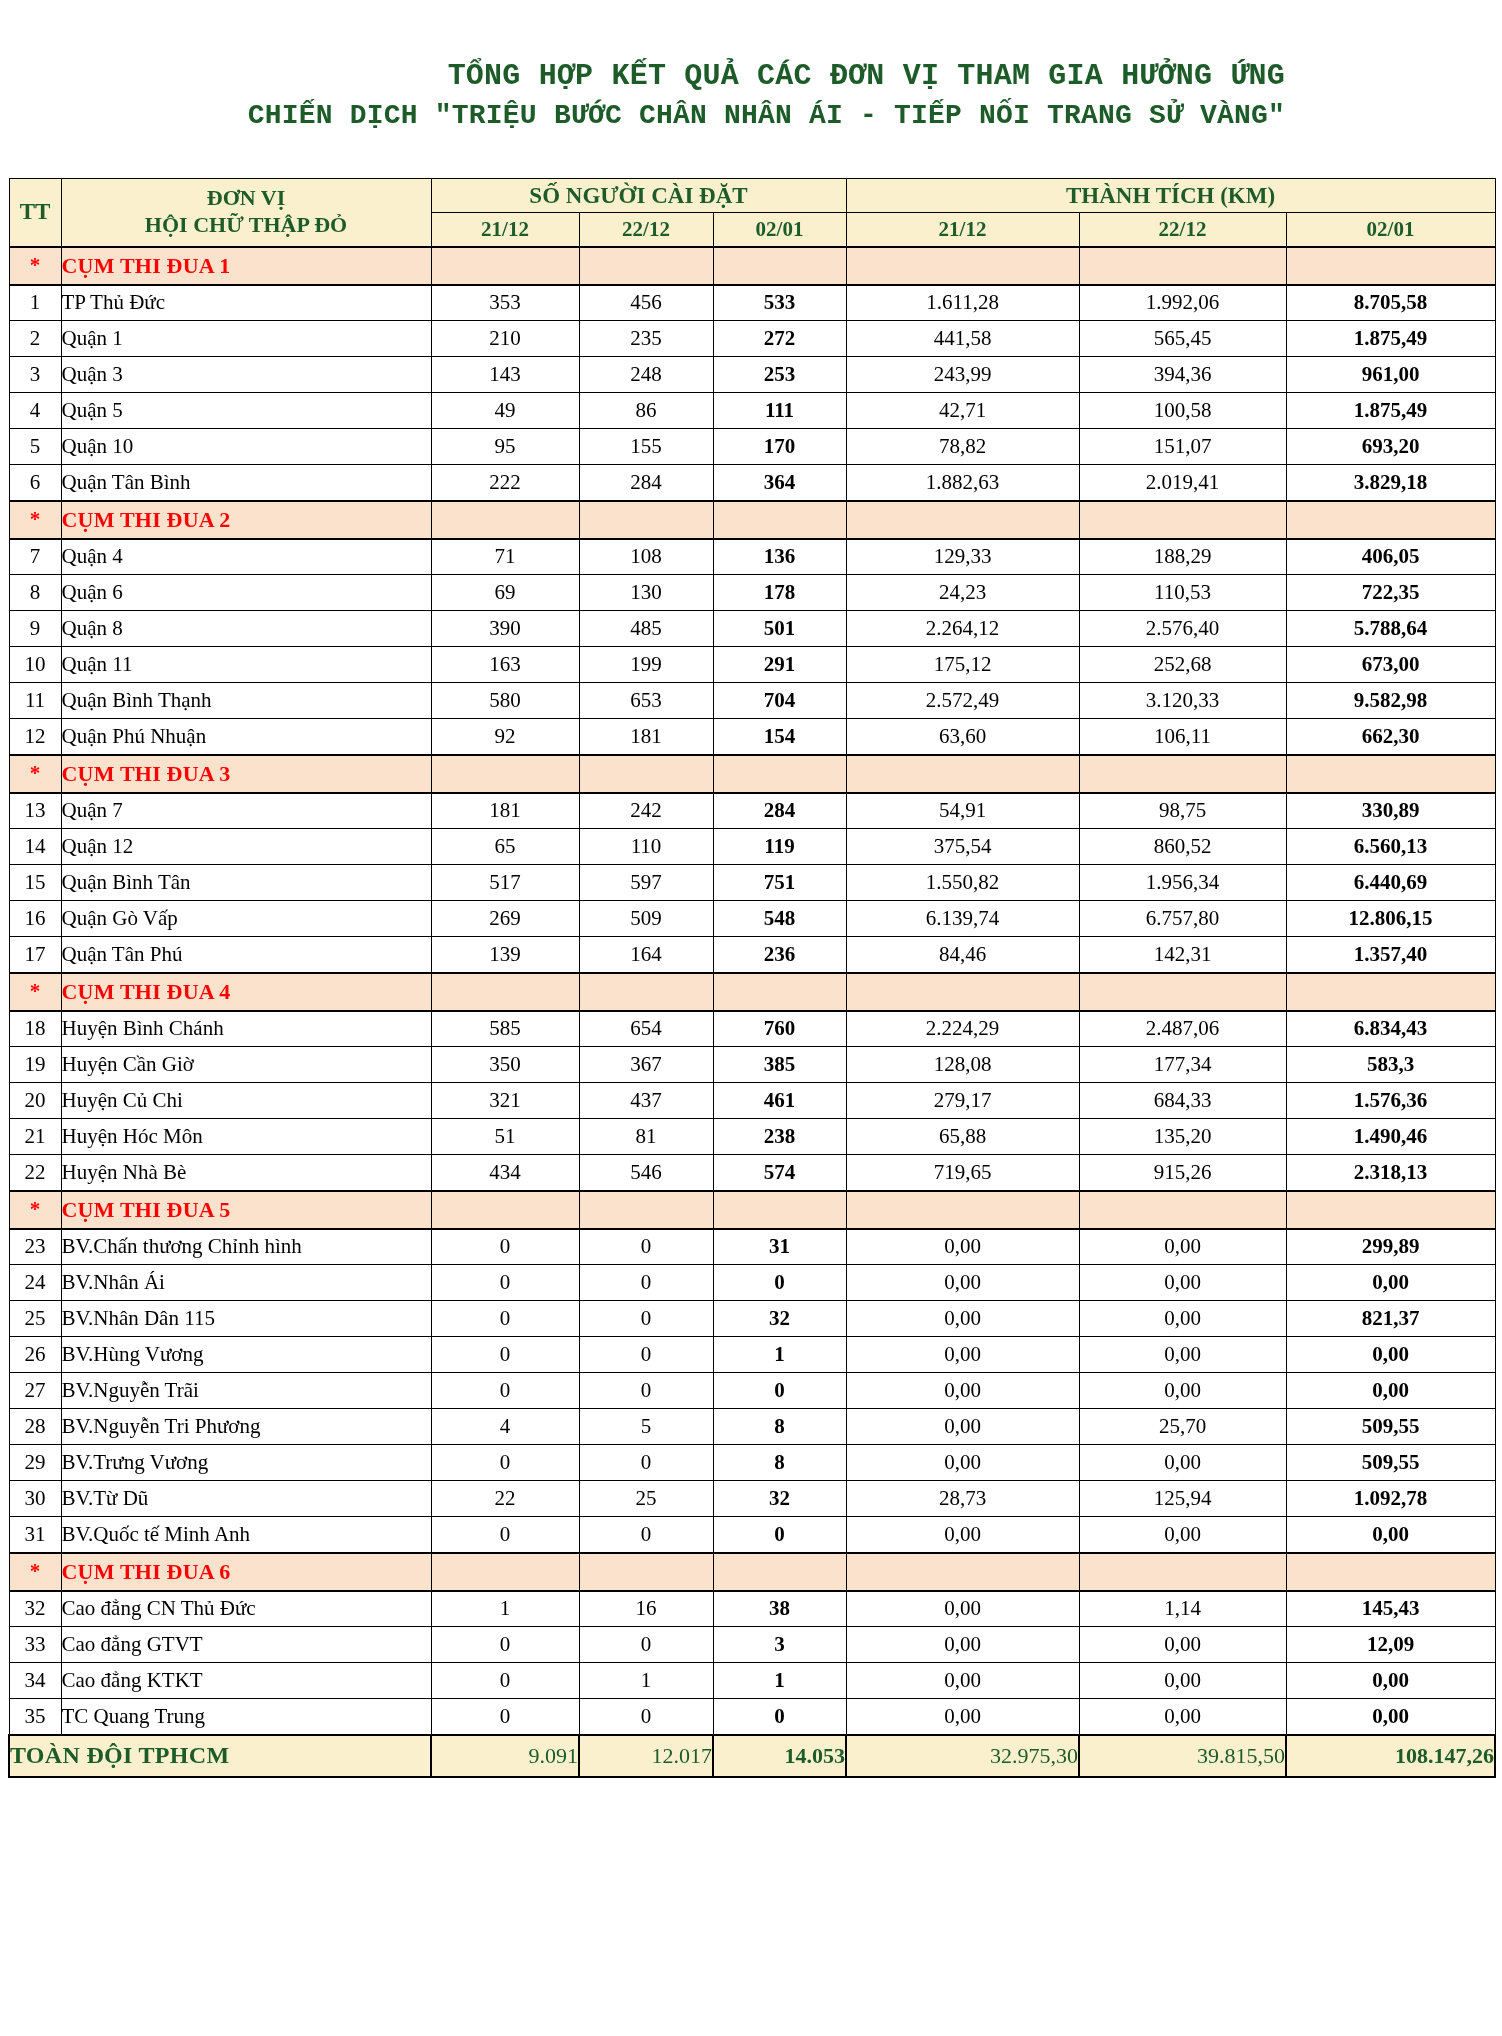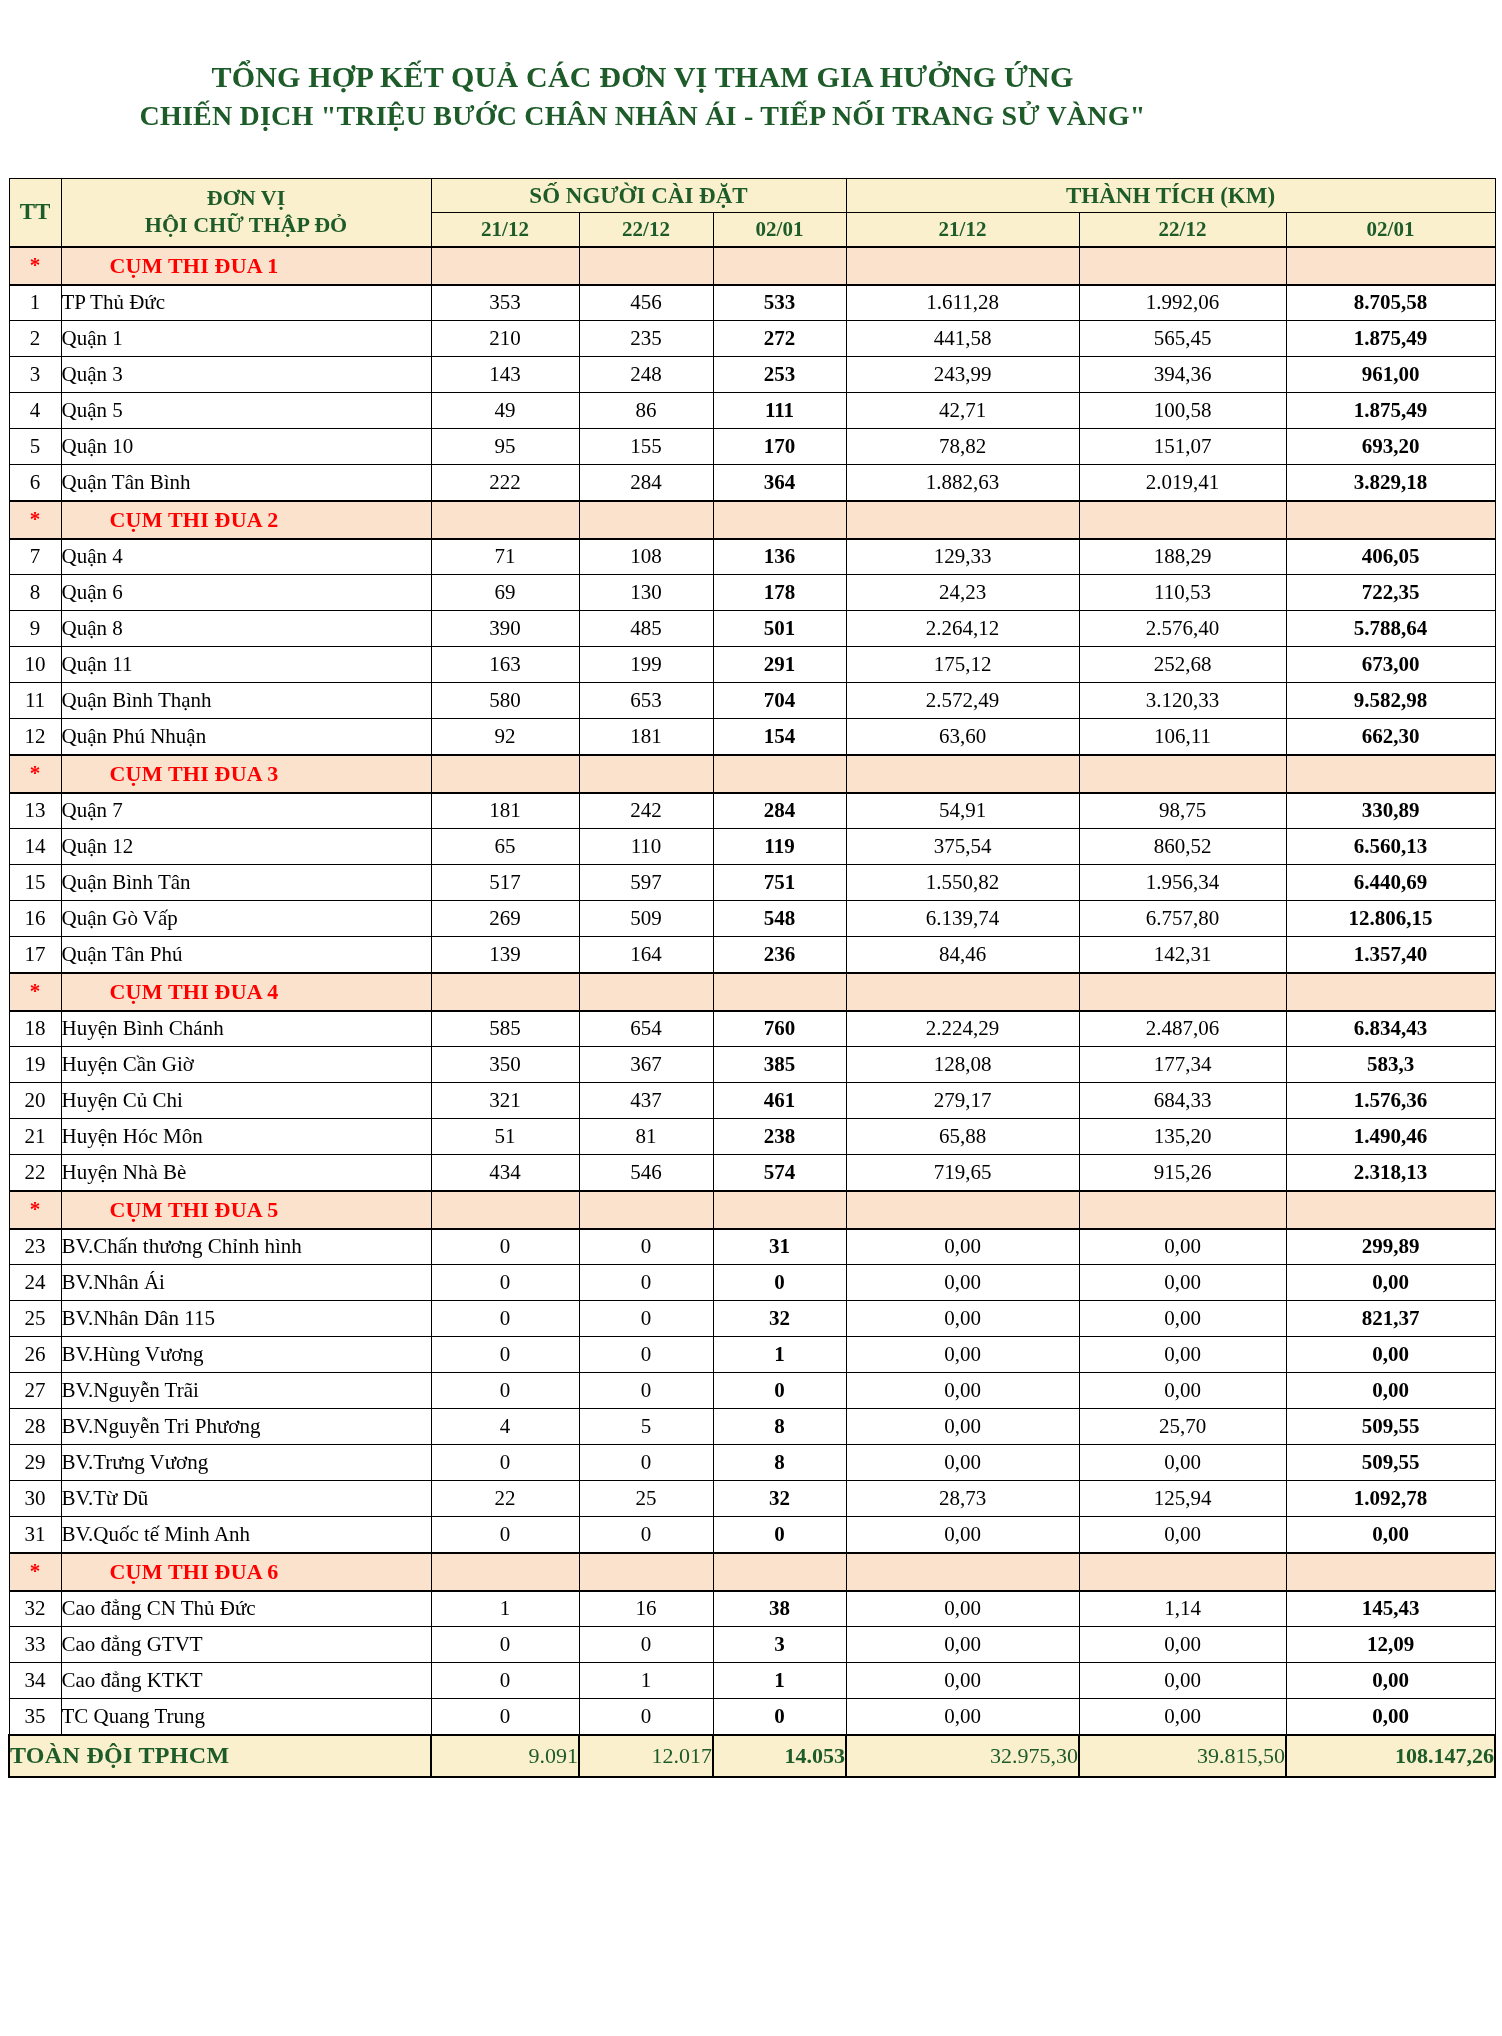--- a/index.html
+++ b/index.html
@@ -30,21 +30,22 @@
     font-weight: bold;
     color: #ff0000;
     letter-spacing: 0.3px;
     white-space: nowrap;
   }
   .title-block {
     position: absolute;
     left: 0;
     top: 58px;
     width: 1285px;
-    text-align: center;
+    text-align: right;
+    font-family: Liberation Mono, monospace;
   }
   .title-line-1 {
     font-size: 30px;
     font-weight: bold;
     color: #1d5b29;
     line-height: 1.25;
     letter-spacing: 0.2px;
   }
   .title-line-2 {
     font-size: 28px;
@@ -151,21 +152,20 @@
   }
   tr.group td.tt {
     color: #ff0000;
     font-weight: bold;
   }
   tr.group td.unit {
     color: #ff0000;
     font-weight: bold;
     font-size: 22px;
     letter-spacing: 0.2px;
-    padding-left: 48px;
   }
 
   
   tr.total td {
     background: #faf0cd;
     color: #1d5b29;
     font-weight: bold;
     height: 42px;
     border: 2px solid #000000;
     text-align: right;

